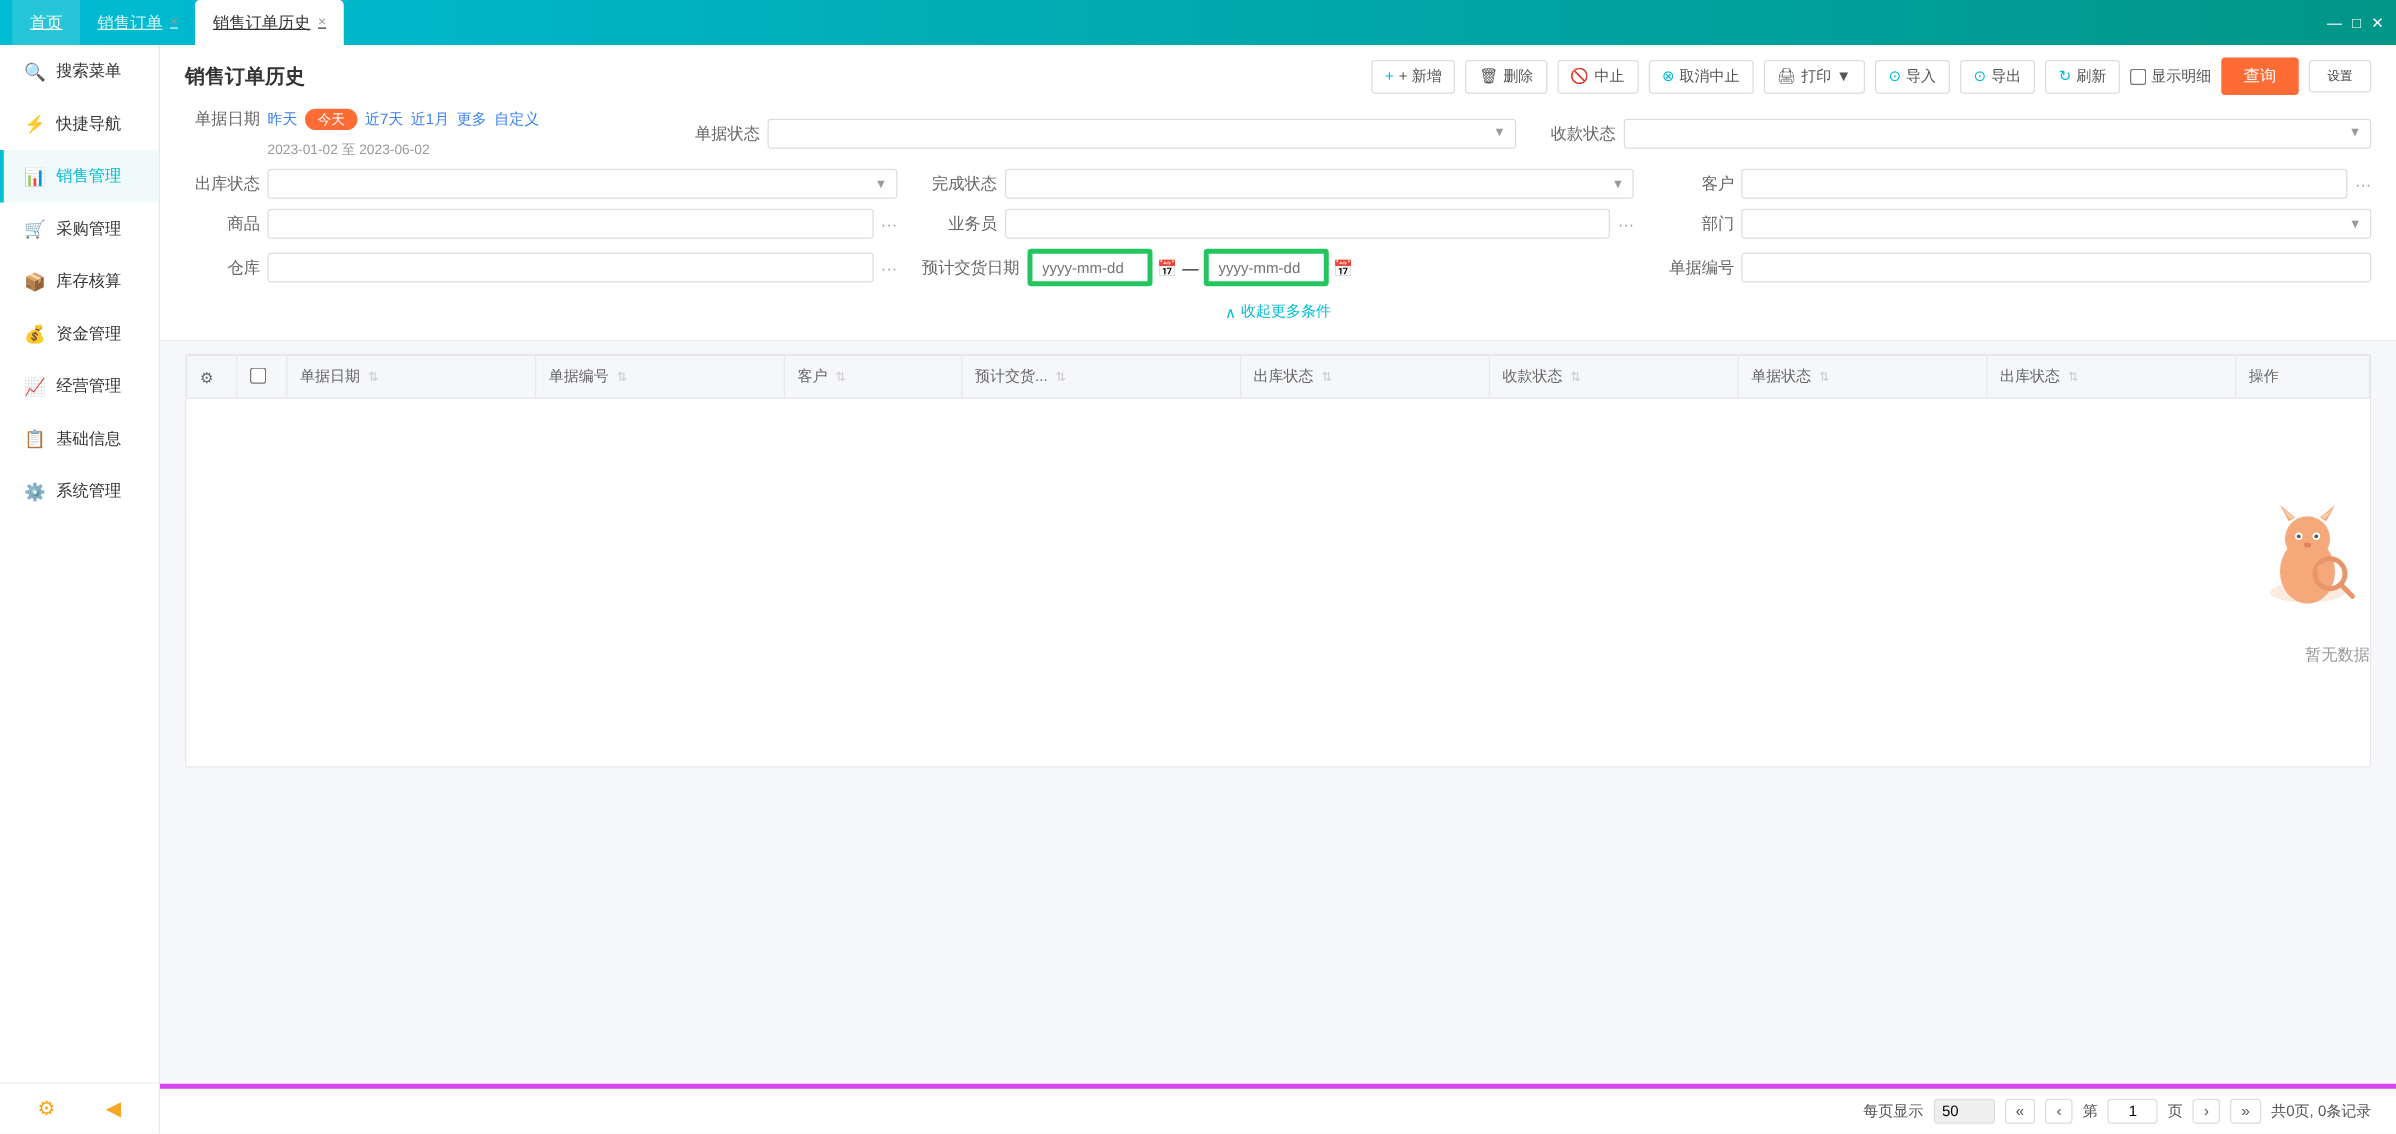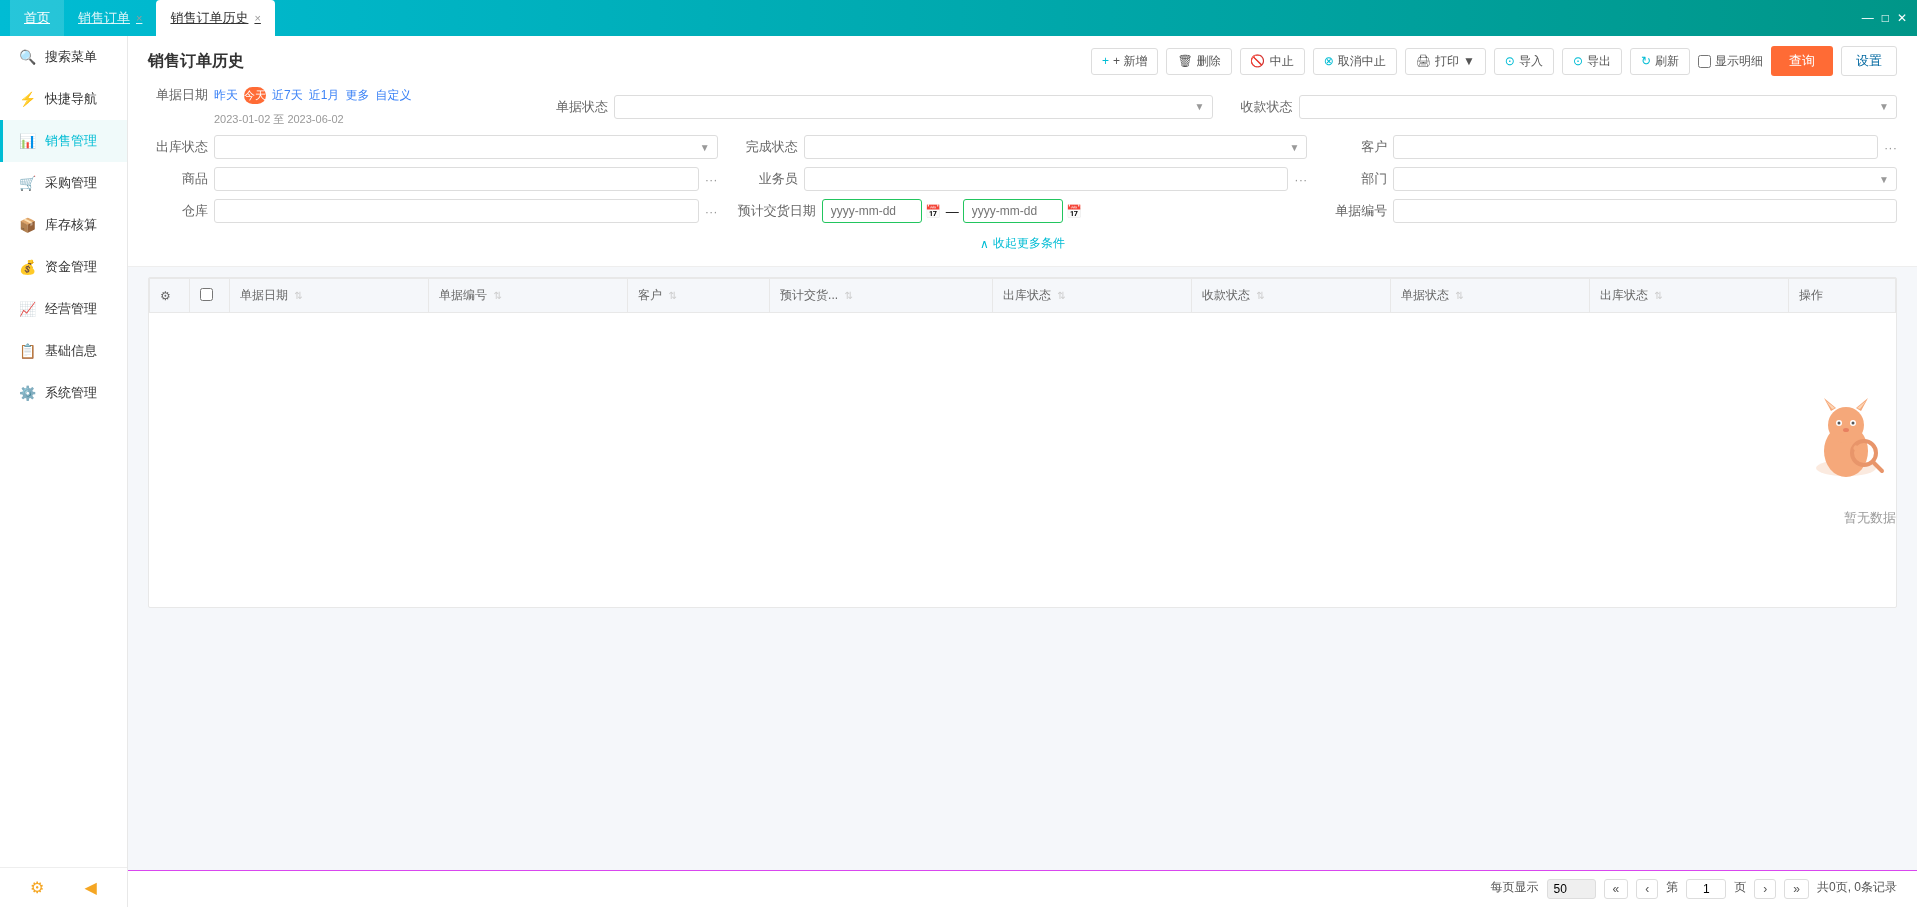--- a/index.html
+++ b/index.html
@@ -89,26 +89,26 @@
       background: #ff6b35;
       color: #fff;
       border: none;
       border-radius: 3px;
       padding: 6px 18px;
       cursor: pointer;
       font-size: 13px;
     }
     .btn-settings {
       background: #fff;
-      color: #0369a1;
+      color: #404040;
       border: 1px solid #ddd;
       border-radius: 3px;
       padding: 5px 14px;
       cursor: pointer;
-      font-size: 13px;
+      font-size: 10px;
     }
 
     
     .filter-area {
       background: #fff;
       padding: 10px 20px;
       border-bottom: 1px solid #eee;
     }
     .filter-row {
       display: flex;
@@ -159,31 +159,31 @@
       color: #333;
       outline: none;
       background: #fff;
       appearance: none;
     }
     .select-arrow { position: absolute; right: 8px; color: #999; font-size: 10px; pointer-events: none; }
     .date-badge {
       background: #ff6b35;
       color: #fff;
       border-radius: 10px;
-      padding: 1px 0;
+      padding: 1px 10px;
       font-size: 11px;
       cursor: pointer;
     }
     .date-option { color: #3b82f6; font-size: 12px; cursor: pointer; }
     .date-range { color: #999; font-size: 11px; }
     .filter-ellipsis { color: #999; cursor: pointer; }
 
     .date-input-row { display: flex; align-items: center; gap: 4px; }
     .date-input {
-      border: 1px solid #22c55e;
+      border: 4px solid #22c55e;
       border-radius: 3px;
       padding: 4px 8px;
       font-size: 12px;
       color: #999;
       outline: none;
       width: 100px;
     }
     .calendar-icon { color: #00bcd4; cursor: pointer; font-size: 13px; }
 
     .collapse-btn {
@@ -223,24 +223,24 @@
     .empty-icon {
       width: 100px;
       height: 100px;
       margin-bottom: 16px;
     }
     .empty-text { color: #999; font-size: 13px; }
 
     
     .pagination-bar {
       background: #fff;
-      border-top: 1px solid #d946ef;
+      border-top: 4px solid #d946ef;
       padding: 8px 20px;
       display: flex;
-      align-items: flex-start;
+      align-items: center;
       justify-content: flex-end;
       gap: 8px;
       font-size: 12px;
       color: #555;
       flex-shrink: 0;
     }
     .page-size-select {
       border: 1px solid #ddd;
       border-radius: 3px;
       padding: 2px 20px 2px 6px;

